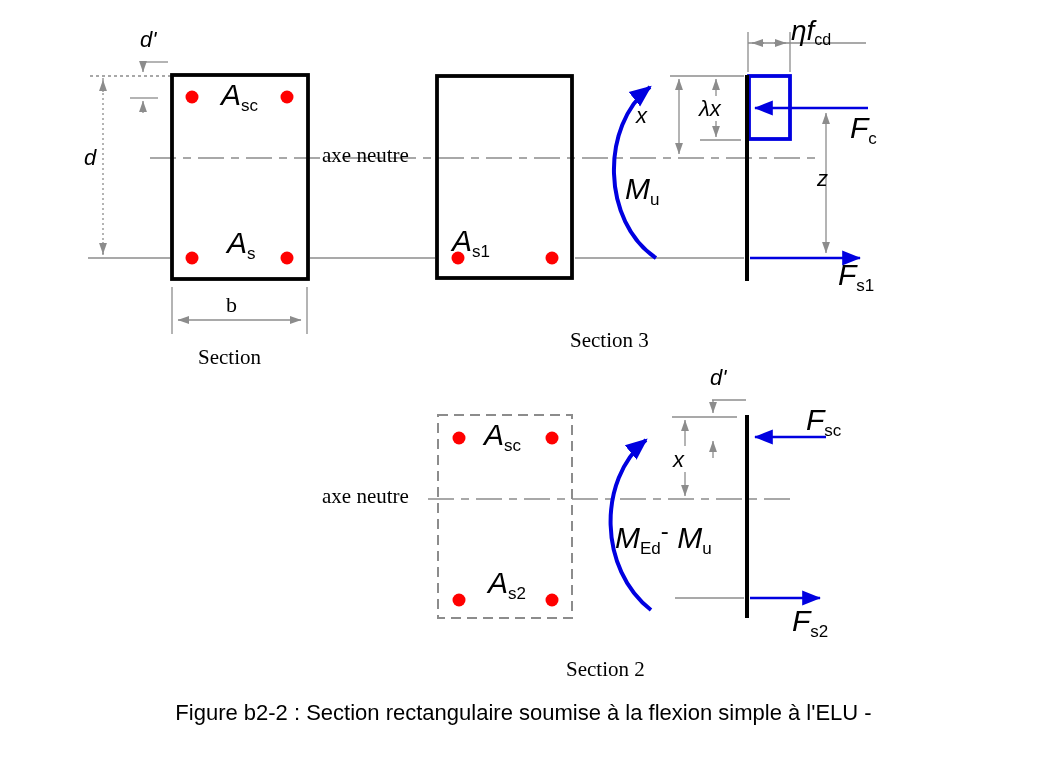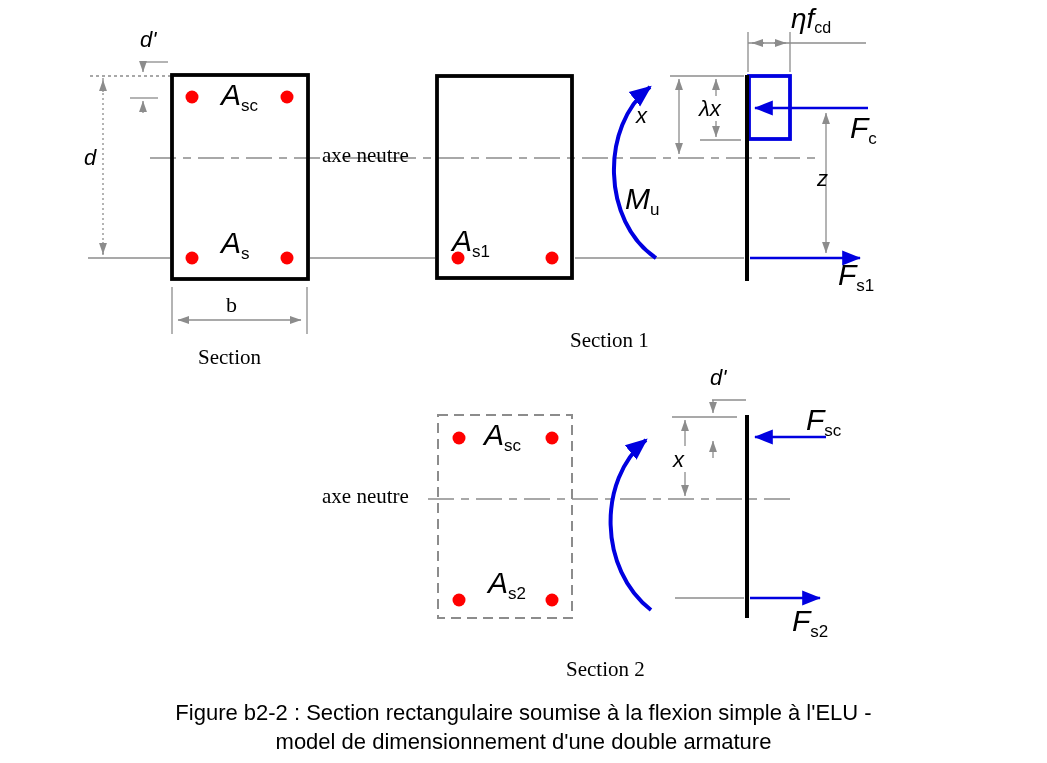--- a/index.html
+++ b/index.html
@@ -9,21 +9,21 @@
   .canvas{
     position:relative; width:1047px; height:763px; background:var(--c-bg);
     font-family:"Liberation Sans", sans-serif; color:var(--c-black); overflow:hidden;
   }
   svg.layer{position:absolute;left:0;top:0;}
   .lbl{position:absolute;white-space:nowrap;line-height:1.1;}
   .f-txt{font-size:21px;font-family:Liberation Serif, serif;}
   .f-dim{font-size:22px;font-style:italic;}
   .f-area{font-size:30px;font-style:italic;}
   .f-force{font-size:30px;font-style:italic;}
-  .f-eta{font-size:28px;font-style:italic;}
+  .f-eta{font-size:28px;font-style:italic;margin-top:12px;}
   .f-caption{font-size:22px;}
   .sub{font-size:17px;font-style:normal;vertical-align:-6px;letter-spacing:0;text-align:center;}
   .sub-s{font-size:16px;font-style:normal;vertical-align:-5px;}
   .raised{font-size:24px;font-style:normal;vertical-align:9px;}
   .caption{left:0;width:100%;text-align:center;}
 </style>
 </head>
 <body>
 
 <div class="canvas">
@@ -130,40 +130,40 @@
     <line x1="747" y1="415" x2="747" y2="618" stroke="#000" stroke-width="4"></line>
     <g stroke="#0000e0" stroke-width="2.5" fill="none">
       <line x1="826" y1="437" x2="755" y2="437" marker-end="url(#mB)"></line>
       <line x1="750" y1="598" x2="820" y2="598" marker-end="url(#mB)"></line>
     </g>
   </svg>
 
   <div class="lbl f-dim" style="left:140px;top:28px">d'</div>
   <div class="lbl f-area" style="left:221px;top:78px"><span>A</span><span class="sub">sc</span></div>
   <div class="lbl f-dim" style="left:84px;top:146px">d</div>
-  <div class="lbl f-area" style="left:221px;top:226px"><span>A</span><span class="sub">s</span></div>
+  <div class="lbl f-area" style="left:227px;top:226px"><span>A</span><span class="sub">s</span></div>
   <div class="lbl f-txt" style="left:322px;top:144px">axe neutre</div>
   <div class="lbl f-txt" style="left:226px;top:293px;font-size:22px">b</div>
   <div class="lbl f-txt" style="left:198px;top:346px">Section</div>
 
   <div class="lbl f-area" style="left:452px;top:224px"><span>A</span><span class="sub">s1</span></div>
-  <div class="lbl f-force" style="left:625px;top:182px"><span>M</span><span class="sub">u</span></div>
+  <div class="lbl f-force" style="left:625px;top:172px"><span>M</span><span class="sub">u</span></div>
   <div class="lbl f-dim" style="left:636px;top:104px">x</div>
   <div class="lbl f-dim" style="left:699px;top:97px">λx</div>
   <div class="lbl f-eta" style="left:791px;top:4px"><span>η</span><span>f</span><span class="sub-s">cd</span></div>
   <div class="lbl f-force" style="left:850px;top:111px"><span>F</span><span class="sub">c</span></div>
   <div class="lbl f-dim" style="left:817px;top:167px">z</div>
   <div class="lbl f-force" style="left:838px;top:258px"><span>F</span><span class="sub">s1</span></div>
-  <div class="lbl f-txt" style="left:570px;top:329px">Section 1</div>
+  <div class="lbl f-txt" style="left:570px;top:329px">Section 3</div>
 
   <div class="lbl f-area" style="left:484px;top:418px"><span>A</span><span class="sub">sc</span></div>
   <div class="lbl f-txt" style="left:322px;top:485px">axe neutre</div>
   <div class="lbl f-area" style="left:488px;top:566px"><span>A</span><span class="sub">s2</span></div>
+  <div class="lbl f-force" style="left:615px;top:518px"><span>M</span><span class="sub">Ed</span><span class="raised">-</span>&nbsp;<span>M</span><span class="sub">u</span></div>
   <div class="lbl f-dim" style="left:673px;top:448px">x</div>
   <div class="lbl f-dim" style="left:710px;top:366px">d'</div>
   <div class="lbl f-force" style="left:806px;top:403px"><span>F</span><span class="sub">sc</span></div>
   <div class="lbl f-force" style="left:792px;top:604px"><span>F</span><span class="sub">s2</span></div>
   <div class="lbl f-txt" style="left:566px;top:658px">Section 2</div>
 
   <div class="lbl f-caption caption" style="top:701px">Figure b2-2 : Section rectangulaire soumise à la flexion simple à l'ELU -</div>
-  <div class="lbl f-caption caption" style="top:730px">model de dimensionnement d'une double armature</div>
 
 </div>
 
 </body></html>

